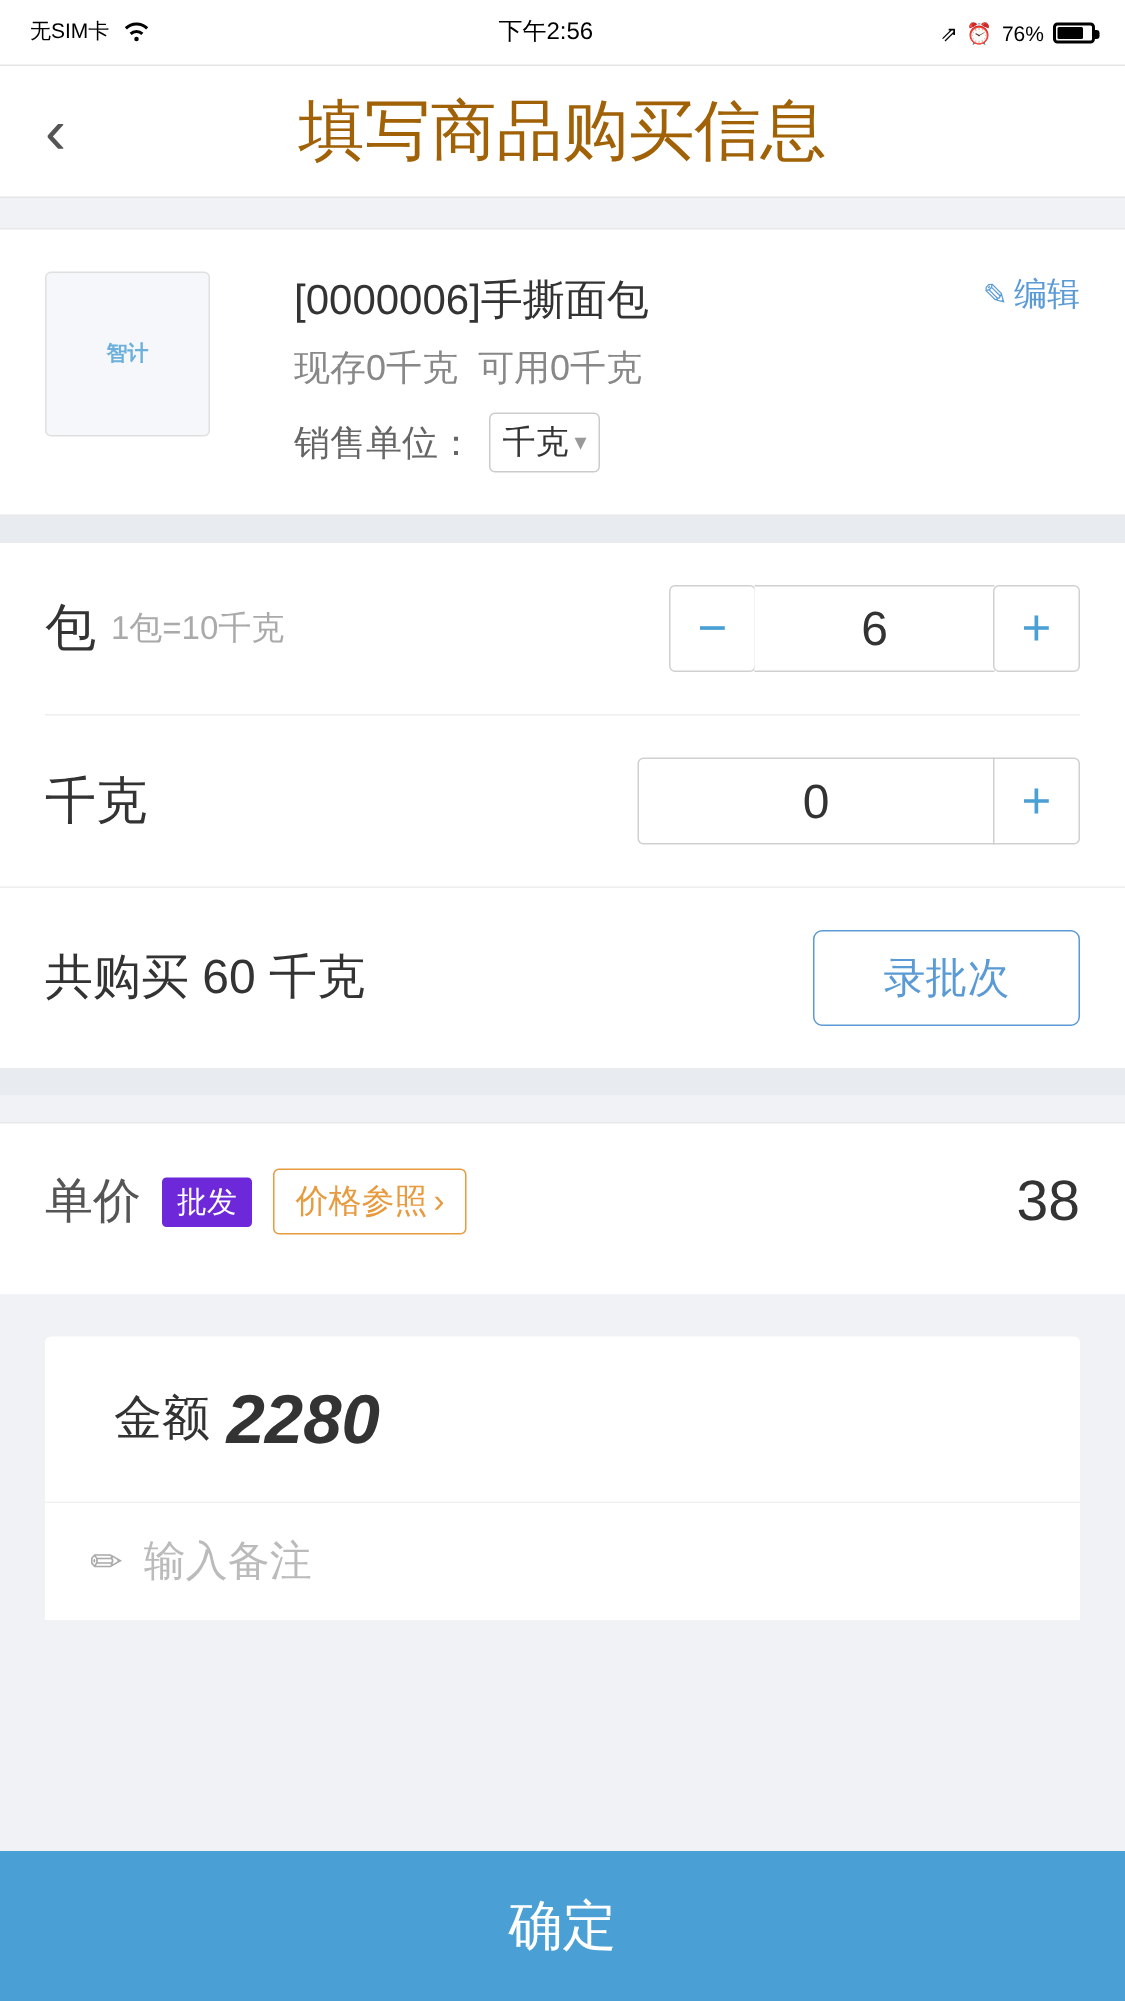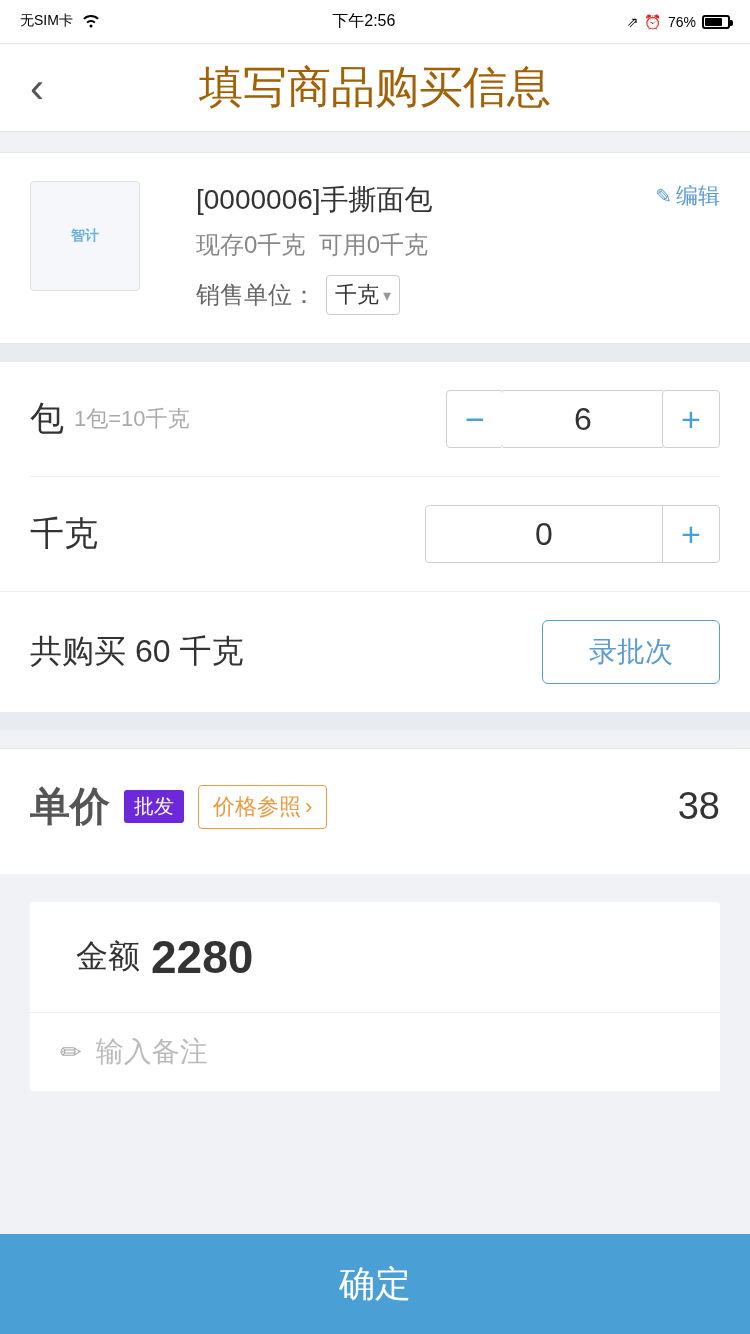--- a/index.html
+++ b/index.html
@@ -258,21 +258,21 @@
       margin-top: 18px;
       border-top: 1px solid #e8e8e8;
     }
     .price-row {
       display: flex;
       align-items: center;
       justify-content: space-between;
       margin-bottom: 20px;
     }
     .price-left { display: flex; align-items: center; gap: 14px; }
-    .price-label { font-size: 40px; color: #555; font-weight: bold; }
+    .price-label { font-size: 32px; color: #555; }
     .tag-pifa {
       background: #6d28d9;
       color: #fff;
       font-size: 20px;
       padding: 3px 10px;
       border-radius: 3px;
     }
     .price-ref-btn {
       border: 1.5px solid #e89a3e;
       border-radius: 4px;
@@ -300,21 +300,21 @@
       background: #fff;
       padding: 28px 46px;
       display: flex;
       align-items: center;
       gap: 11px;
       border-radius: 4px 4px 0 0;
       border-bottom: 1px solid #eee;
       text-align: right;
     }
     .amount-label { font-size: 32px; color: #333; }
-    .amount-value { font-size: 46px; color: #333; font-weight: 600; }
+    .amount-value { font-size: 46px; color: #333; font-weight: 600; font-style: italic; }
     .note-row {
       background: #fff;
       padding: 20px 30px;
       display: flex;
       align-items: center;
       gap: 14px;
       border-radius: 0;
     }
     .note-icon { font-size: 26px; color: #aaa; }
     .note-text { font-size: 28px; color: #bbb; }

